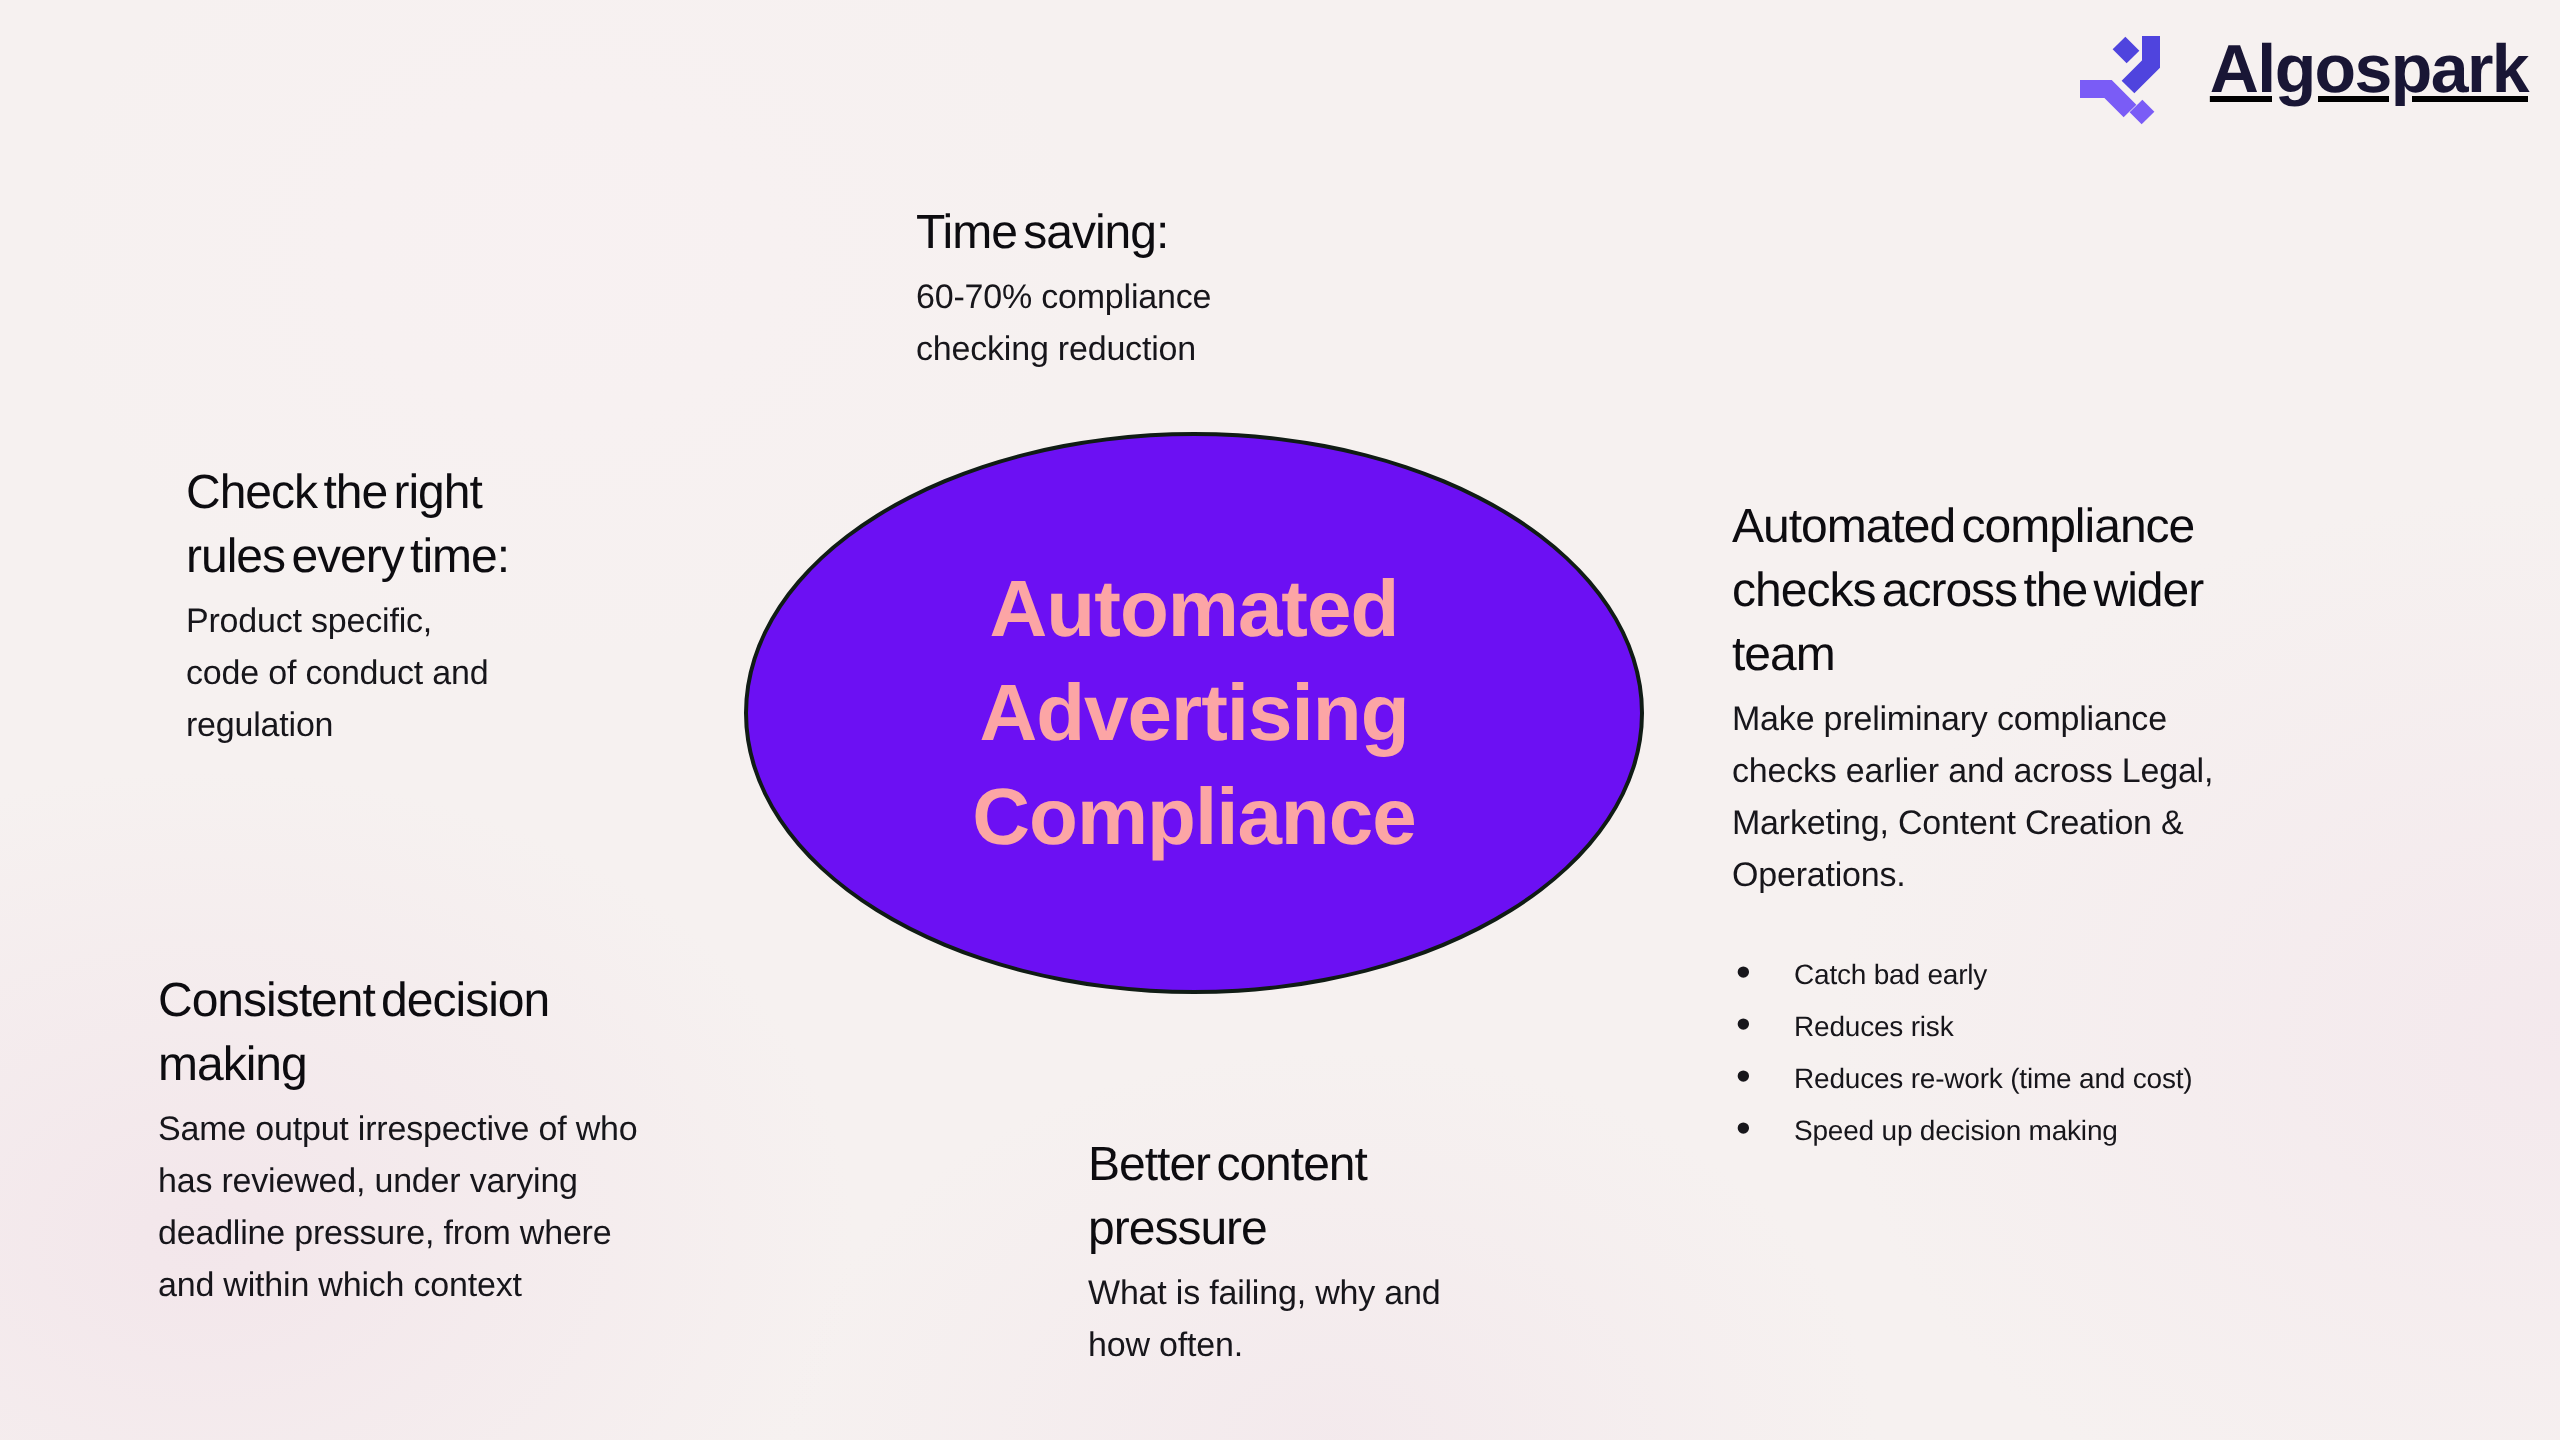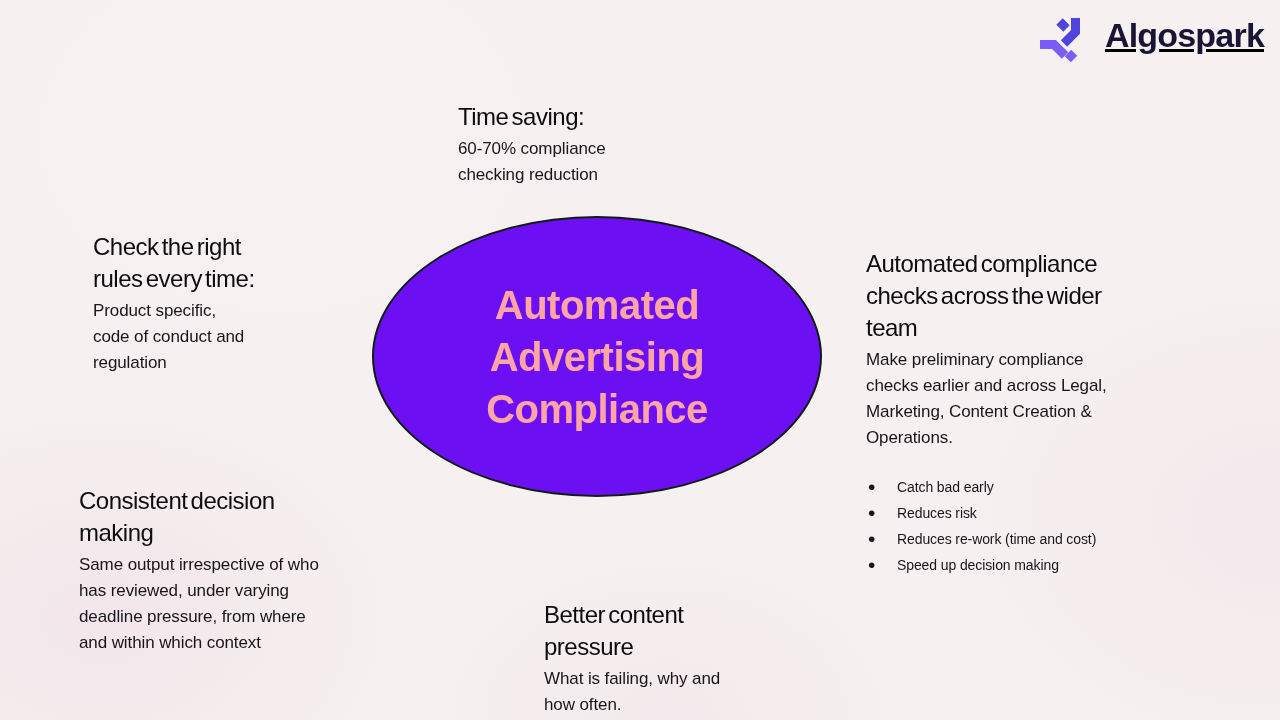--- a/index.html
+++ b/index.html
@@ -78,21 +78,21 @@
     letter-spacing: -0.1px;
     color: #17161b;
     white-space: nowrap;
   }
   .body-group { margin-top: 3px; }
 
   .block-time       { left: 458px; top: 101px; }
   .block-check      { left: 93px;  top: 195px; margin-top: 36px; }
   .block-enabling   { left: 866px; top: 248px; }
   .block-consistent { left: 79px;  top: 485px; }
-  .block-better     { left: 544px; top: 599px; }
+  .block-better     { left: 544px; top: 567px; }
 
   
   .bullets { margin-top: 23px; }
   .bullet-row {
     display: flex;
     align-items: flex-start;
   }
   .bullet-dot {
     width: 31px;
     flex: 0 0 31px;

